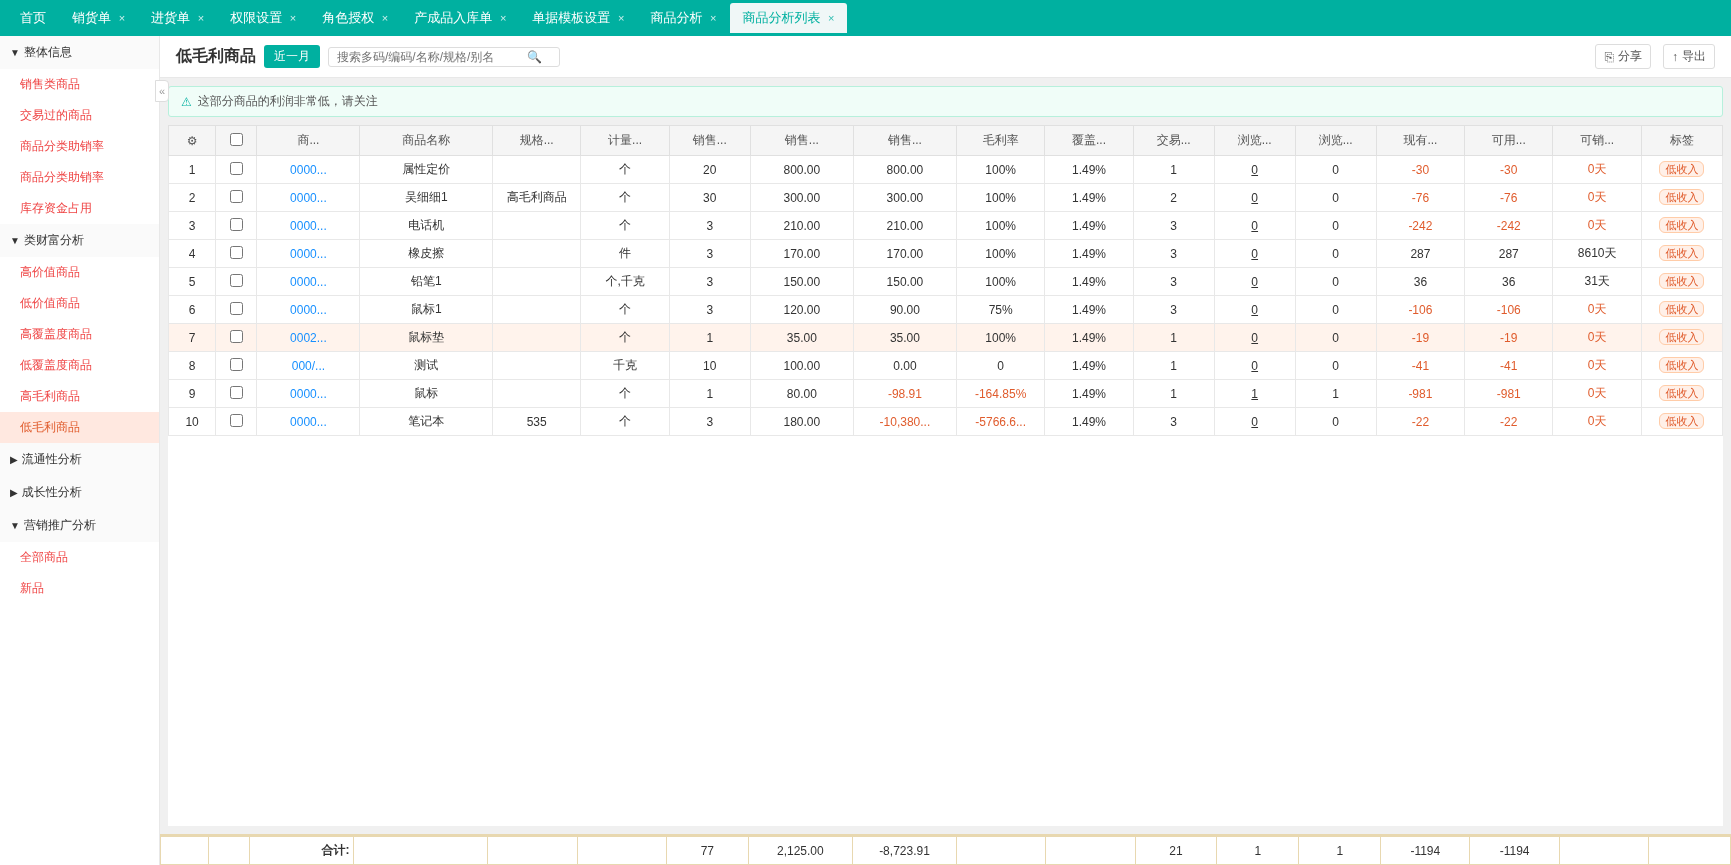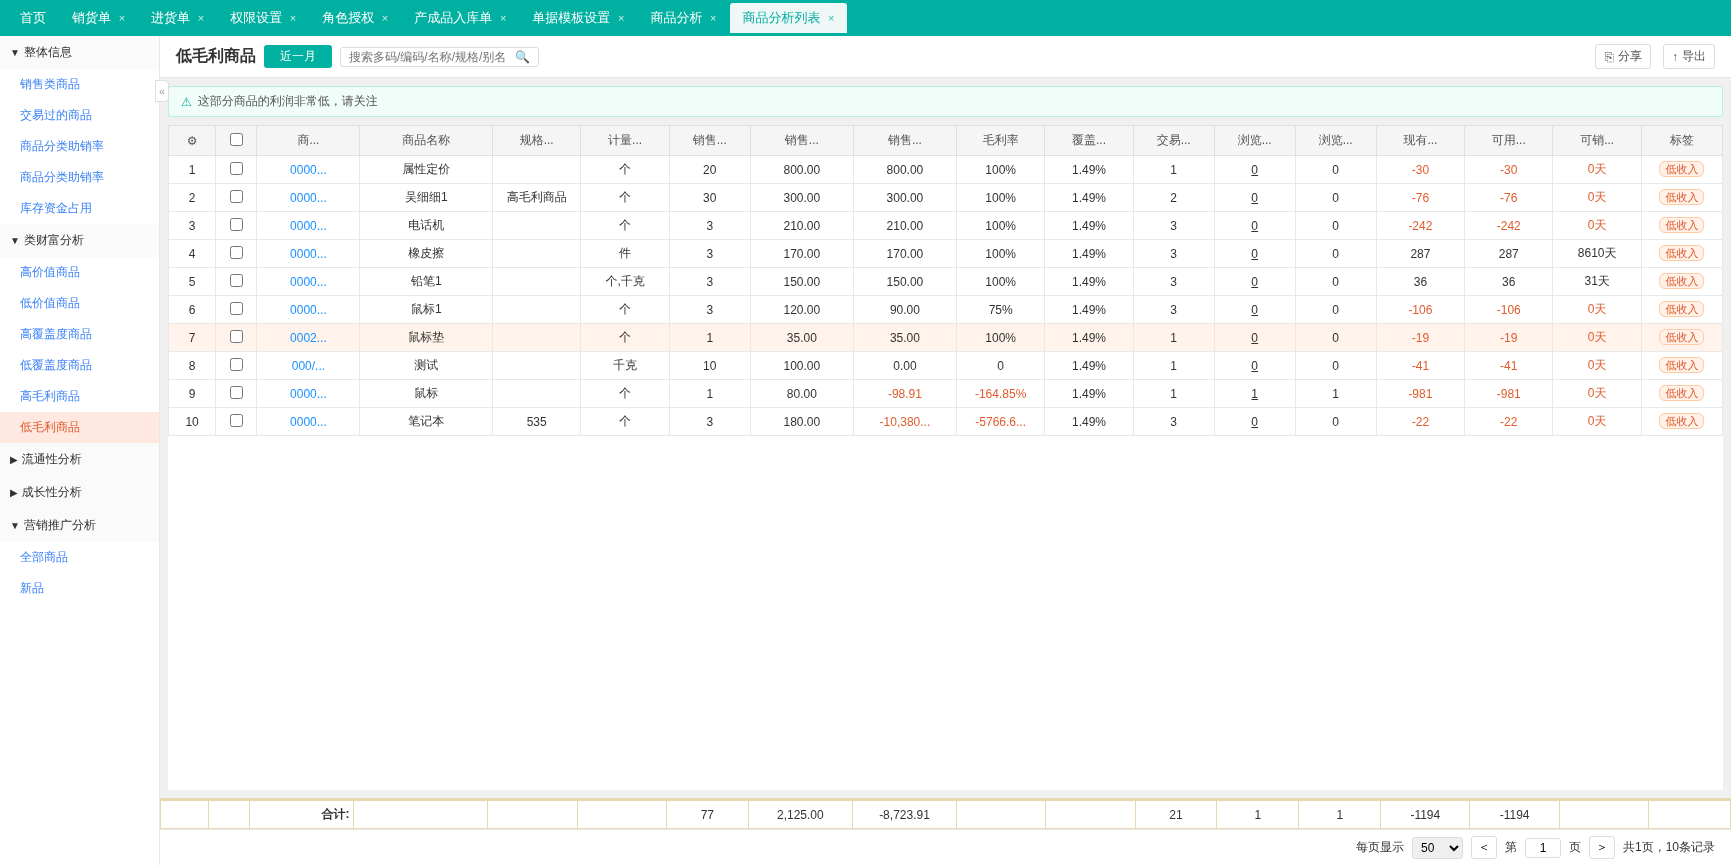--- a/index.html
+++ b/index.html
@@ -45,21 +45,21 @@
       padding: 8px 10px;
       font-size: 12px;
       color: #333;
       cursor: pointer;
       background: #fafafa;
     }
     .sidebar-section-header .arrow { margin-right: 4px; font-size: 10px; }
     .sidebar-item {
       padding: 7px 10px 7px 20px;
       font-size: 12px;
-      color: #3b82f6;
+      color: #ef4444;
       cursor: pointer;
       white-space: nowrap;
     }
     .sidebar-item.active { background: #ffe8e0; color: #e05c2d; }
 
     
     .sidebar-collapse {
       position: absolute;
       left: 155px;
       top: 80px;
@@ -100,32 +100,32 @@
     .page-title {
       font-size: 16px;
       font-weight: bold;
       color: #333;
     }
     .period-btn {
       background: #00b0a0;
       color: #fff;
       border: none;
       border-radius: 3px;
-      padding: 3px 16px;
+      padding: 3px 10px;
       font-size: 12px;
       cursor: pointer;
     }
     .search-box {
       display: flex;
       align-items: center;
       border: 1px solid #ddd;
       border-radius: 3px;
       padding: 2px 8px;
       background: #fff;
-      width: 199px;
+      width: 232px;
     }
     .search-box input {
       border: none;
       outline: none;
       font-size: 12px;
       width: 190px;
       color: #999;
     }
     .content-header-right {
       display: flex;
@@ -608,29 +608,14 @@
           <td style="width:55px; text-align:center; border:1px solid #e8d8b0;">1</td>
           <td style="width:60px; text-align:center; border:1px solid #e8d8b0;">-1194</td>
           <td style="width:60px; text-align:center; border:1px solid #e8d8b0;">-1194</td>
           <td style="width:60px; border:1px solid #e8d8b0;"></td>
           <td style="width:55px; border:1px solid #e8d8b0;"></td>
         </tr>
       </tbody>
         </table>
     </div>
 
-    <div class="pagination-bar">
-      <span>每页显示</span>
-      <select>
-        <option value="10">10</option>
-        <option value="20">20</option>
-        <option value="50" selected="">50</option>
-        <option value="100">100</option>
-      </select>
-      <button class="page-btn">＜</button>
-      <span>第</span>
-      <input class="page-input" type="text" value="1" style="">
-      <span>页</span>
-      <button class="page-btn">＞</button>
-      <span>共1页，10条记录</span>
-    </div>
   </div>
 </div>
 
 </body></html>

